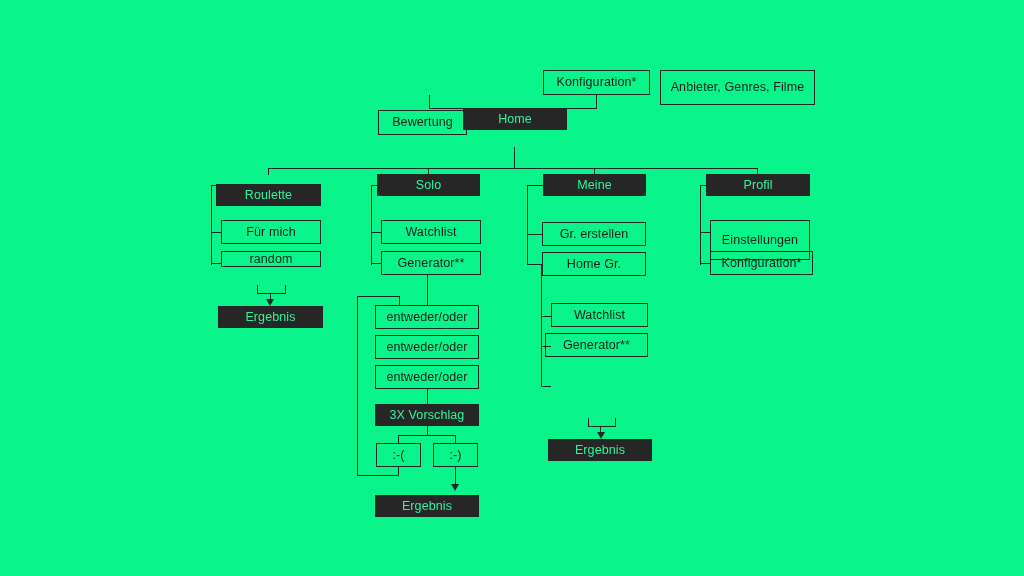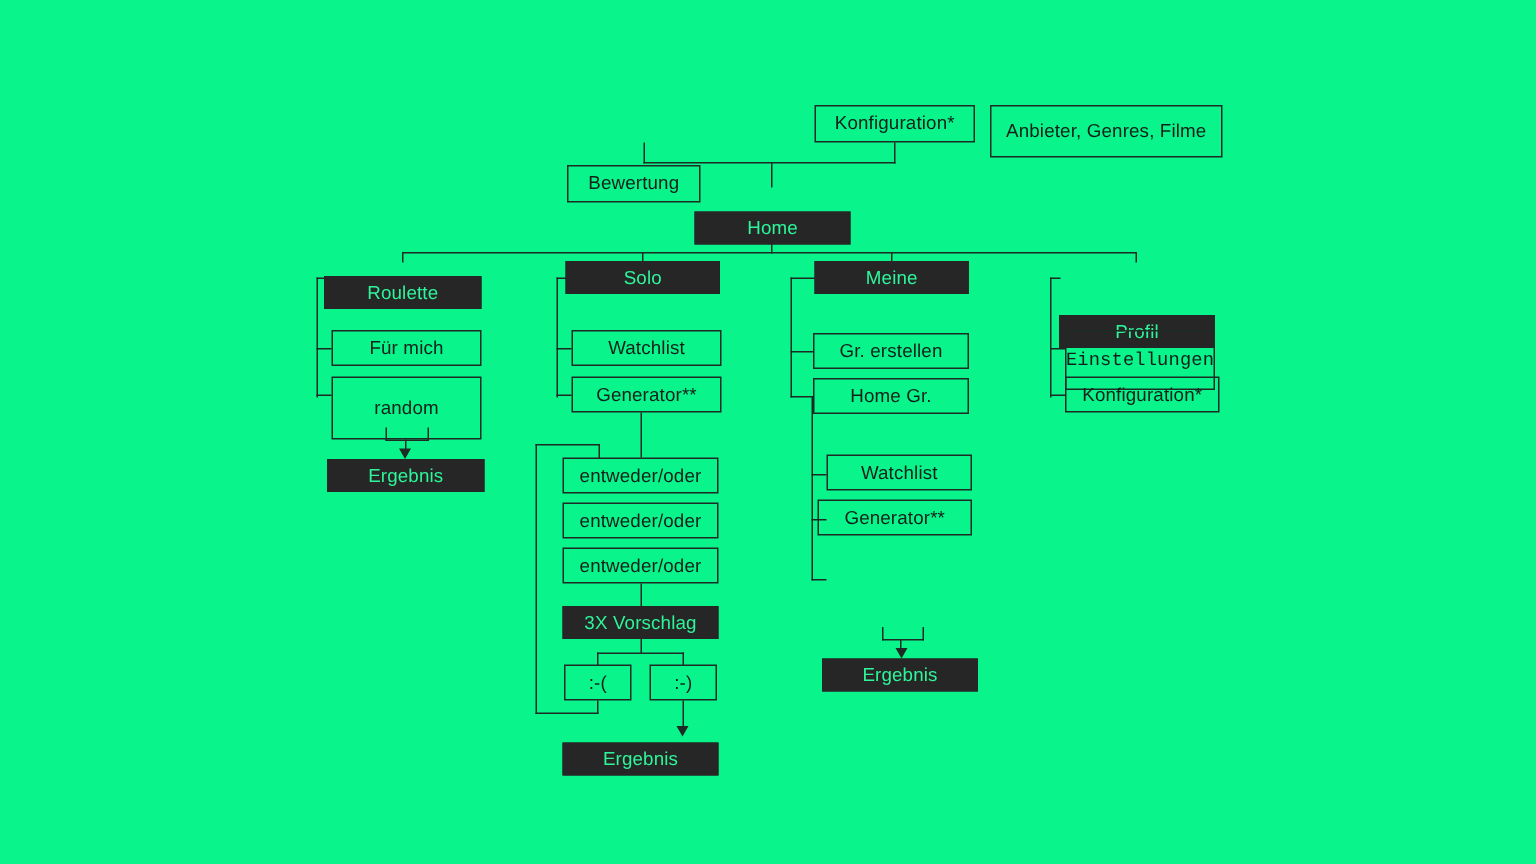--- a/index.html
+++ b/index.html
@@ -66,41 +66,41 @@
 
   <div class="node outline" style="left:378px; top:70px; width:89px; height:25px;margin-top:40px;">Bewertung</div>
   <div class="node outline" style="left:543px; top:70px; width:107px; height:25px;">Konfiguration*</div>
   <div class="node outline" style="left:660px; top:70px; width:155px; height:35px;">Anbieter, Genres, Filme</div>
 
   <div class="ln v" style="left:429px; top:95px; height:14px;"></div>
   <div class="ln v" style="left:596px; top:95px; height:14px;"></div>
   <div class="ln h" style="left:429px; top:108px; width:168px;"></div>
   <div class="ln v" style="left:514px; top:108px; height:17px;"></div>
 
-  <div class="node filled" style="left:463px; top:141px; width:104px; height:22px;">Home</div>
+  <div class="node filled" style="left:463px; top:108px; width:104px; height:22px;">Home</div>
 
   <div class="ln v" style="left:514px; top:147px; height:22px;"></div>
   <div class="ln h" style="left:268px; top:168px; width:490px;"></div>
   <div class="ln v" style="left:268px; top:168px; height:7px;"></div>
   <div class="ln v" style="left:428px; top:168px; height:7px;"></div>
   <div class="ln v" style="left:594px; top:168px; height:7px;"></div>
   <div class="ln v" style="left:757px; top:168px; height:7px;"></div>
 
   <div class="node filled" style="left:216px; top:184px; width:105px; height:22px;">Roulette</div>
   <div class="node filled" style="left:377px; top:174px; width:103px; height:22px;">Solo</div>
   <div class="node filled" style="left:543px; top:174px; width:103px; height:22px;">Meine</div>
-  <div class="node filled" style="left:706px; top:174px; width:104px; height:22px;margin-top:36px;">Profil</div>
+  <div class="node filled" style="left:706px; top:174px; width:104px; height:22px;">Profil</div>
 
   <div class="ln v" style="left:211px; top:185px; height:80px;"></div>
   <div class="ln h" style="left:211px; top:185px; width:6px;"></div>
   <div class="ln h" style="left:211px; top:232px; width:10px;"></div>
   <div class="ln h" style="left:211px; top:263px; width:10px;"></div>
 
   <div class="node outline" style="left:221px; top:220px; width:100px; height:24px;">Für mich</div>
-  <div class="node outline" style="left:221px; top:251px; width:100px; height:42px;">random</div>
+  <div class="node outline" style="left:221px; top:251px; width:100px; height:16px;">random</div>
 
   <div class="ln v" style="left:257px; top:285px; height:9px;"></div>
   <div class="ln v" style="left:285px; top:285px; height:9px;"></div>
   <div class="ln h" style="left:257px; top:293px; width:29px;"></div>
   <div class="ln v" style="left:270px; top:293px; height:10px;"></div>
   <div class="arrow" style="left:266px; top:299px;"></div>
   <div class="node filled" style="left:218px; top:306px; width:105px; height:22px;">Ergebnis</div>
 
   <div class="ln v" style="left:371px; top:185px; height:80px;"></div>
   <div class="ln h" style="left:371px; top:185px; width:7px;"></div>
@@ -158,16 +158,16 @@
   <div class="ln h" style="left:588px; top:426px; width:28px;"></div>
   <div class="ln v" style="left:600px; top:426px; height:10px;"></div>
   <div class="arrow" style="left:597px; top:432px;"></div>
   <div class="node filled" style="left:548px; top:439px; width:104px; height:22px;">Ergebnis</div>
 
   <div class="ln v" style="left:700px; top:185px; height:80px;"></div>
   <div class="ln h" style="left:700px; top:185px; width:7px;"></div>
   <div class="ln h" style="left:700px; top:232px; width:10px;"></div>
   <div class="ln h" style="left:700px; top:263px; width:10px;"></div>
 
-  <div class="node outline" style="left:710px; top:220px; width:100px; height:40px;font-family:Liberation Mono, monospace;">Einstellungen</div>
+  <div class="node outline" style="left:710px; top:220px; width:100px; height:40px;">Einstellungen</div>
   <div class="node outline" style="left:710px; top:251px; width:103px; height:24px;">Konfiguration*</div>
 
 </div>
 
 </body></html>

